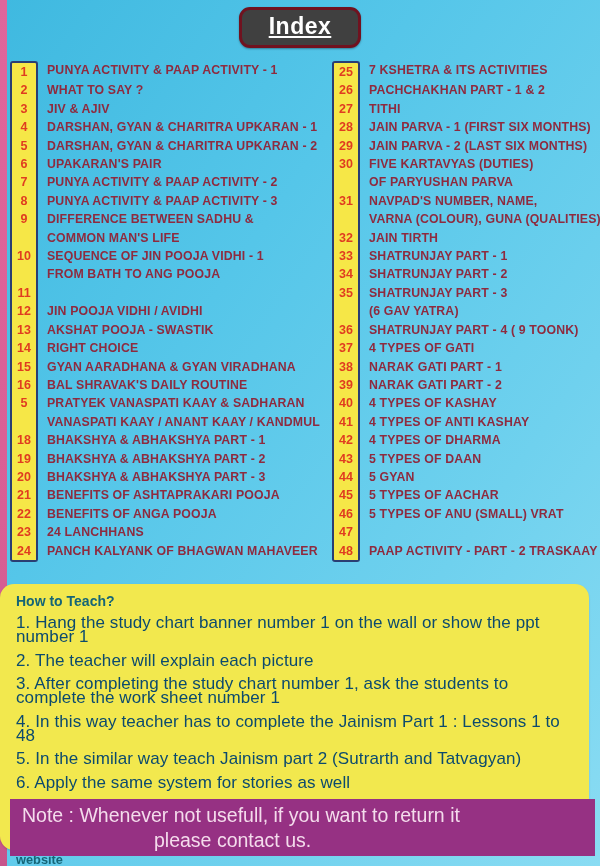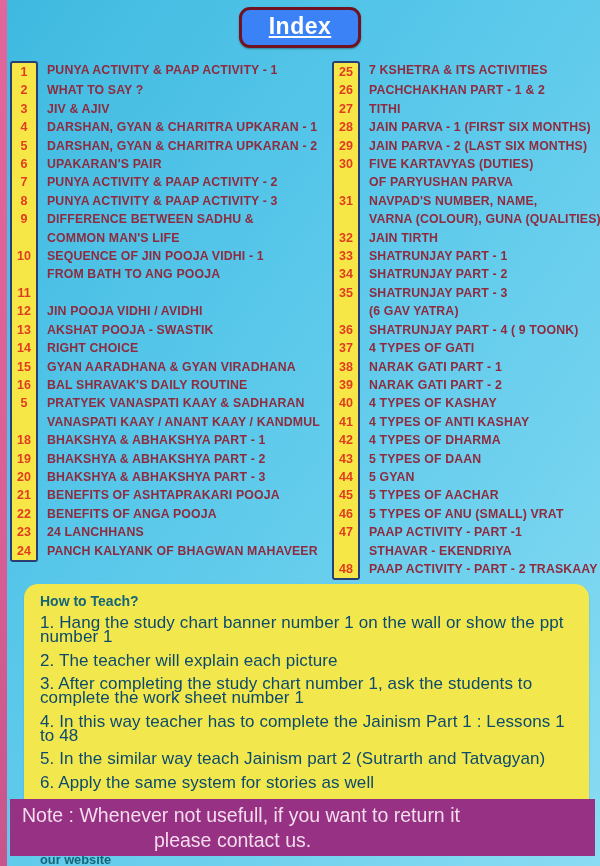--- a/index.html
+++ b/index.html
@@ -8,21 +8,21 @@
     font-family:"Liberation Sans","DejaVu Sans",sans-serif;
     background:linear-gradient(125deg,#3fb9e0 0%,#55c6e9 35%,#6fd1ee 70%,#8adcf3 100%);
   }
   .left-stripe{
     position:absolute;left:0;top:0;width:7px;height:866px;
     background:linear-gradient(180deg,#e0669b,#d95f95 60%,#c7558b);
   }
   
   .title-wrap{position:absolute;top:7px;left:0;width:100%;text-align:center;}
   .title-pill{
-    display:inline-block;background:#3b82f6;border:3px solid #70121f;
+    display:inline-block;background:#404040;border:3px solid #70121f;
     border-radius:11px;padding:3px 27px 5px 27px;
     color:#ffffff;font-size:23px;font-weight:bold;text-decoration:underline;
     letter-spacing:.5px;box-shadow:0 1px 2px rgba(0,0,0,.35);
   }
   
   .columns{position:absolute;top:61px;left:10px;right:4px;display:flex;}
   .col{display:flex;flex-direction:column;}
   .col-left{width:322px;flex:0 0 322px;}
   .col-right{flex:1;}
   .row{display:flex;align-items:stretch;}
@@ -33,21 +33,21 @@
     text-align:center;
   }
   .row.first .num{border-top:2px solid #2a3e73;border-radius:3px 3px 0 0;}
   .row.last  .num{border-bottom:2px solid #2a3e73;border-radius:0 0 3px 3px;}
   .txt{
     padding-left:9px;color:#8e2b3f;font-weight:bold;font-size:12.3px;
     line-height:18.4px;letter-spacing:.15px;white-space:nowrap;
   }
   
   .teach{
-    position:absolute;left:24px;right:11px;top:584px;height:266px;
+    position:absolute;left:0;right:11px;top:584px;height:266px;
     background:#f2e84e;border-radius:14px;padding:9px 22px 8px 16px;
     box-sizing:border-box;box-shadow:0 1px 2px rgba(0,0,0,.15);
   }
   .teach-title{color:#156577;font-weight:bold;font-size:14px;margin-bottom:7px;}
   .step{color:#0c4a6e;font-size:17px;line-height:14px;margin-bottom:9.6px;letter-spacing:.1px;}
   .teach-note{color:#156577;font-weight:bold;font-size:12.8px;margin-top:2px;}
   
   .footer{
     position:absolute;left:10px;right:5px;top:799px;height:57px;
     background:#963183;color:#f4dcec;font-size:19.5px;line-height:25px;
@@ -343,24 +343,20 @@
         </div>
       </div>
       <div class="row">
         <div class="num">46</div>
         <div class="txt">
           <div>5 TYPES OF ANU (SMALL) VRAT</div>
         </div>
       </div>
       <div class="row">
         <div class="num">47</div>
-        <div class="txt">
-          <div>PAAP ACTIVITY - PART -1</div>
-          <div>STHAVAR - EKENDRIYA</div>
-        </div>
       </div>
       <div class="row last">
         <div class="num">48</div>
         <div class="txt">
           <div>PAAP ACTIVITY - PART - 2  TRASKAAY</div>
         </div>
       </div>
     </div>
 </div>
 

